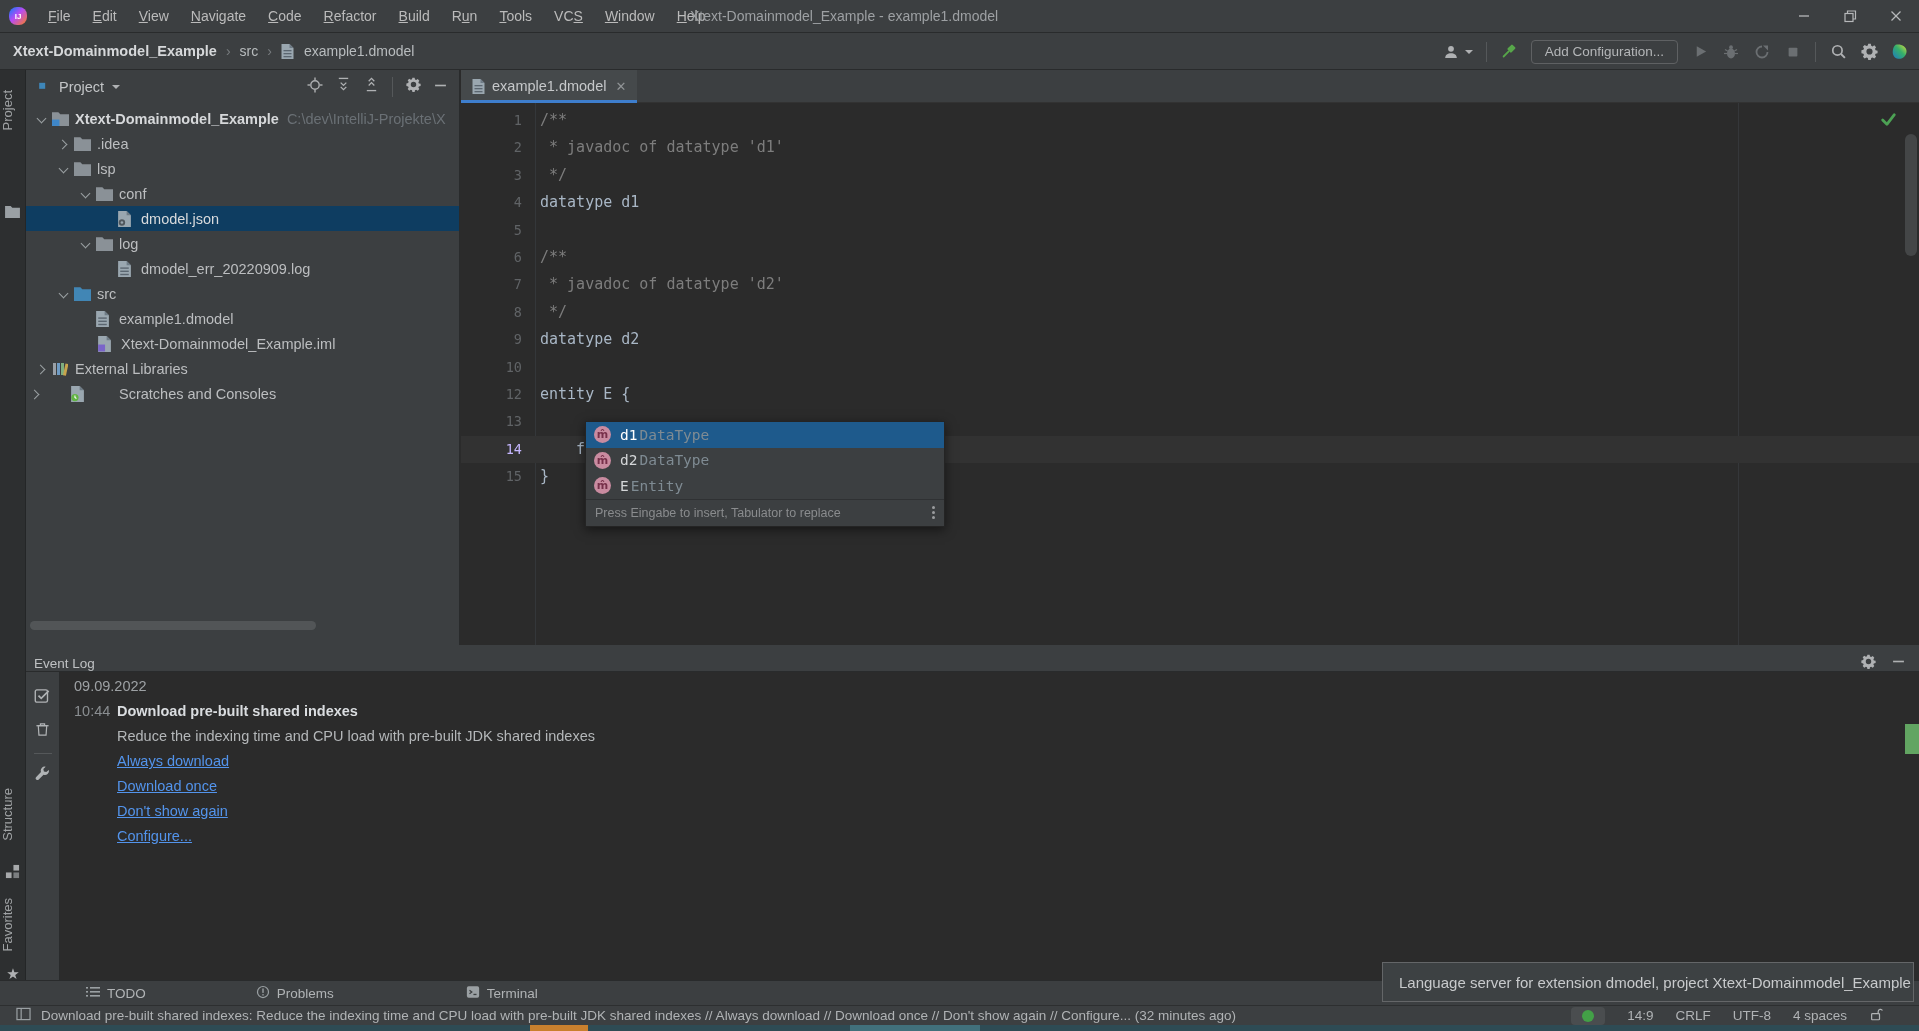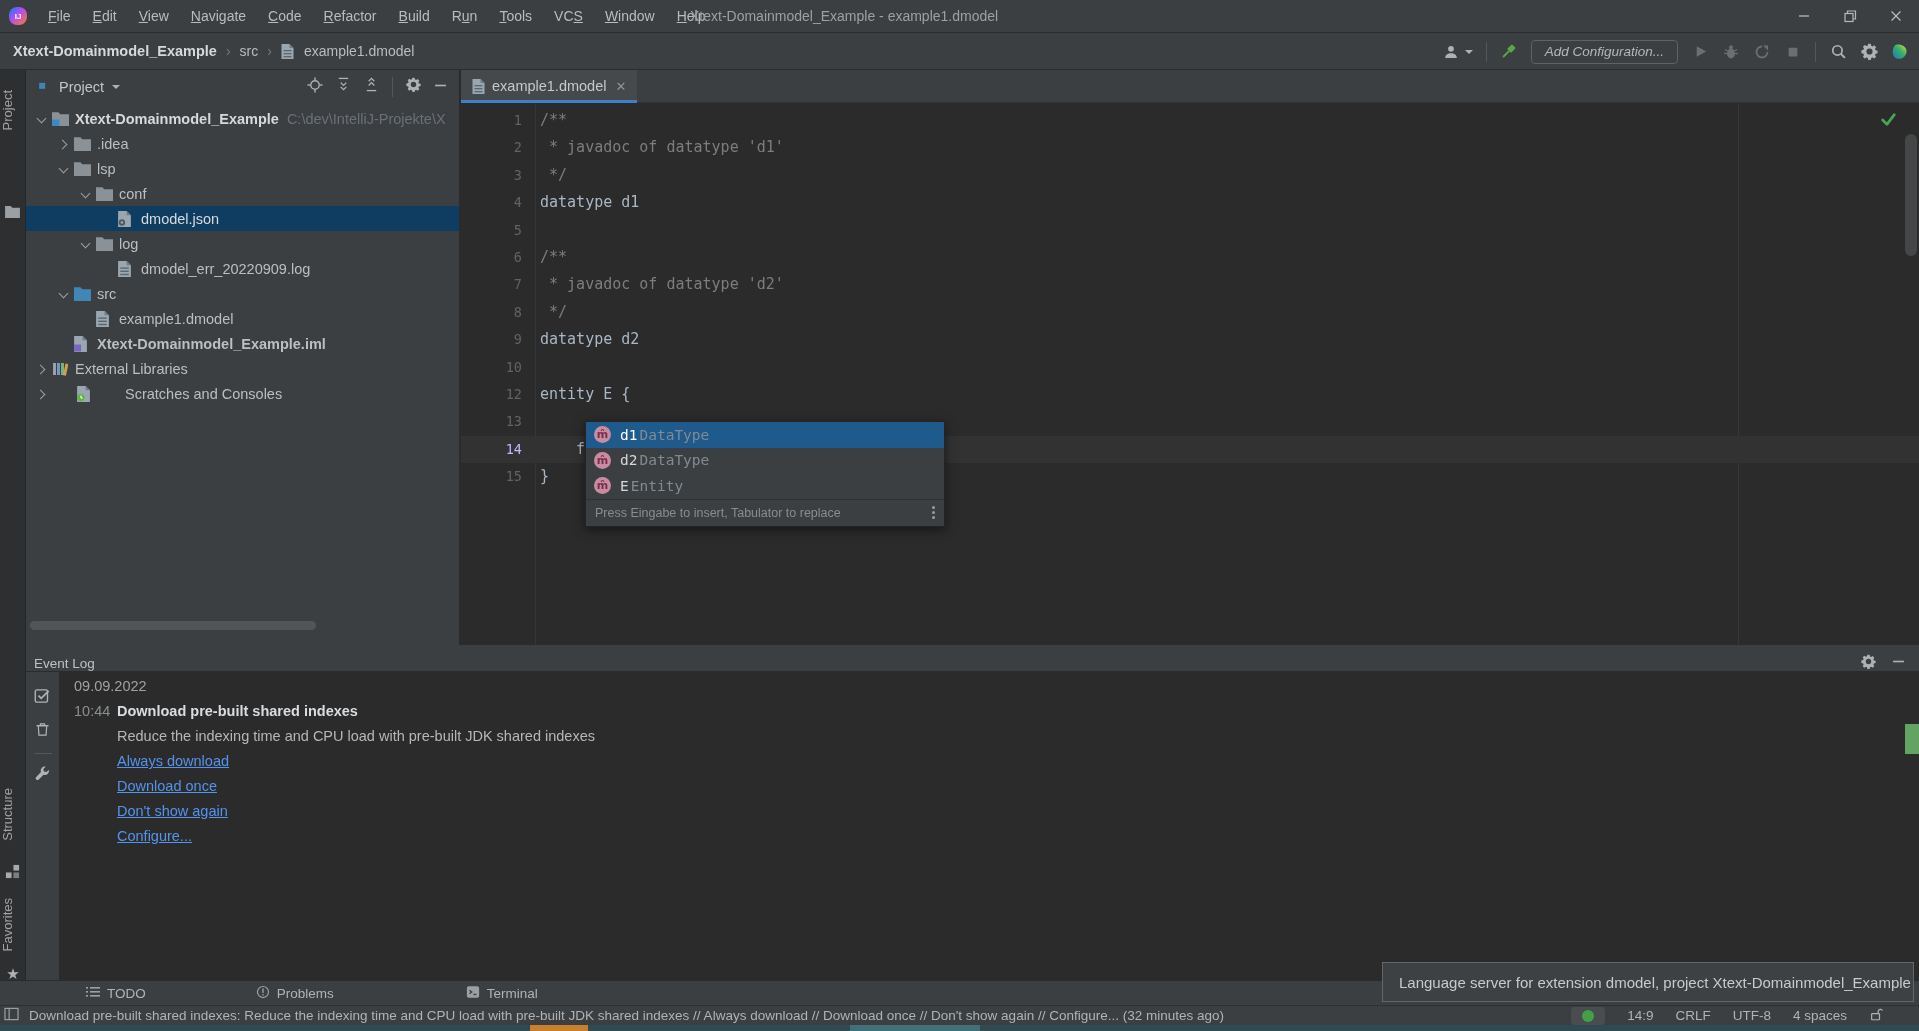--- a/index.html
+++ b/index.html
@@ -25,21 +25,21 @@
   .navbar{position:absolute;left:0;top:33px;right:0;height:37px;background:#3c3f41;
           border-bottom:1px solid #292b2c;display:flex;align-items:center;}
   .crumbs{display:flex;align-items:center;gap:9px;margin-left:13px;font-size:14px;}
   .crumb-project{font-weight:bold;color:#d6d8da;font-size:14.5px;}
   .crumb-sep{color:#777b7e;font-size:14px;}
   .crumb{color:#b8bcbe;}
   .crumbs .ficon{margin:0 -2px;}
   .nav-actions{position:absolute;right:10px;top:0;height:37px;display:flex;align-items:center;gap:13px;}
   .vsep{width:1px;height:20px;background:#55585a;}
   .add-config{border:1px solid #5f6163;border-radius:4px;background:transparent;color:#b4b6b8;
-              font-size:13.5px;font-family:inherit;padding:3px 13px;height:24px;line-height:16px;font-style:italic;}
+              font-size:13.5px;font-family:inherit;padding:3px 13px;height:24px;line-height:16px;}
   .caret-down{width:0;height:0;border-left:4px solid transparent;border-right:4px solid transparent;
               border-top:4px solid #afb1b3;display:inline-block;margin-left:3px;}
   .icon16{width:18px;height:18px;display:inline-flex;align-items:center;justify-content:center;}
 
   
   .leftstrip{position:absolute;left:0;top:70px;width:26px;height:910px;background:#2d2f30;
              border-right:1px solid #242627;}
   .vlabel{position:absolute;left:0;width:26px;color:#a0a3a5;font-size:13px;
           writing-mode:vertical-rl;transform:rotate(180deg);text-align:center;}
   .stripicon{position:absolute;left:5px;width:16px;height:16px;}
@@ -122,21 +122,21 @@
   .el-entry-title{position:absolute;left:43px;top:31px;font-weight:bold;color:#dadde0;}
   .el-desc{position:absolute;left:43px;top:56px;color:#b4b7b9;}
   .el-link{position:absolute;left:43px;color:#5394ec;text-decoration:underline;cursor:pointer;}
   .el-green{position:absolute;right:0;top:52px;width:14px;height:30px;background:#62a562;}
 
   
   .toolsbar{position:absolute;left:0;top:980px;right:0;height:25px;background:#3c3f41;
             border-top:1px solid #292b2c;display:flex;align-items:center;font-size:13.5px;}
   .toolitem{display:flex;align-items:center;gap:7px;color:#b0b3b5;}
   .statusbar{position:absolute;left:0;top:1005px;right:0;height:20px;background:#3c3f41;
-             border-top:1px solid #2d2f30;display:flex;align-items:center;padding:0 4px;
+             border-top:1px solid #2d2f30;display:flex;align-items:center;padding:0 16px;
              font-size:13.5px;color:#b0b3b5;}
   .status-msg{margin-left:10px;white-space:nowrap;overflow:hidden;max-width:1320px;}
   .status-right{position:absolute;right:36px;display:flex;align-items:center;gap:22px;}
   .green-pill{width:34px;height:18px;border-radius:4px;background:#4a4d4f;
               display:flex;align-items:center;justify-content:center;}
   .green-dot{width:12px;height:12px;border-radius:50%;background:#43a047;}
   .bottomstrip{position:absolute;left:0;top:1025px;right:0;height:6px;background:#2e4b54;}
   .strip-orange{position:absolute;left:530px;width:58px;height:6px;background:#c9802e;}
   .strip-light{position:absolute;left:850px;width:130px;height:6px;background:#41707b;}
 
@@ -428,21 +428,21 @@
           <svg width="13" height="16" viewBox="0 0 12 15">
               <path fill="#9AA7B0" d="M0 0h8l4 4v11H0z"></path>
               <path fill="#6e7b85" d="M8 0l4 4H8z"></path>
               <rect x="2" y="6" width="8" height="1.3" fill="#5b6670"></rect>
               <rect x="2" y="9" width="8" height="1.3" fill="#5b6670"></rect>
               <rect x="2" y="12" width="8" height="1.3" fill="#5b6670"></rect>
             </svg>
         </span>
         <span class="tlabel">example1.dmodel</span>
       </div>
-      <div class="trow" style="padding-left:48px;font-weight:bold;">
+      <div class="trow" style="padding-left:72px;">
         <span class="ticon">
           <svg width="13" height="16" viewBox="0 0 12 15">
               <path fill="#9AA7B0" d="M0 0h8l4 4v11H0z"></path>
               <path fill="#6e7b85" d="M8 0l4 4H8z"></path>
               <rect x="0" y="8" width="6.5" height="6.5" fill="#7a64c9"></rect>
             </svg>
         </span>
         <span class="tlabel">Xtext-Domainmodel_Example.iml</span>
       </div>
       <div class="trow" style="padding-left:6px;">
@@ -450,21 +450,21 @@
         <span class="ticon">
           <svg width="16" height="15" viewBox="0 0 16 15">
               <rect x="1" y="2" width="3" height="12" fill="#9aa0a6"></rect>
               <rect x="5" y="2" width="3" height="12" fill="#6E9BC4"></rect>
               <rect x="9" y="2" width="3" height="12" fill="#7FAF7F"></rect>
               <rect x="12.2" y="2.6" width="3" height="12" transform="rotate(12 13.7 8.6)" fill="#c8a44c"></rect>
             </svg>
         </span>
         <span class="tlabel">External Libraries</span>
       </div>
-      <div class="trow" style="padding-left:6px;gap:25px;">
+      <div class="trow" style="gap:25px;">
         <span class="chev closed"></span>
         <span class="ticon">
           <svg width="13" height="16" viewBox="0 0 12 15">
               <path fill="#9AA7B0" d="M0 0h8l4 4v11H0z"></path>
               <path fill="#6e7b85" d="M8 0l4 4H8z"></path>
               <circle cx="3.6" cy="10.8" r="3.4" fill="#62b543"></circle>
               <path d="M3.6 8.9v1.9l1.4.9" stroke="#fff" stroke-width="1" fill="none"></path>
             </svg>
         </span>
         <span class="tlabel">Scratches and Consoles</span>

